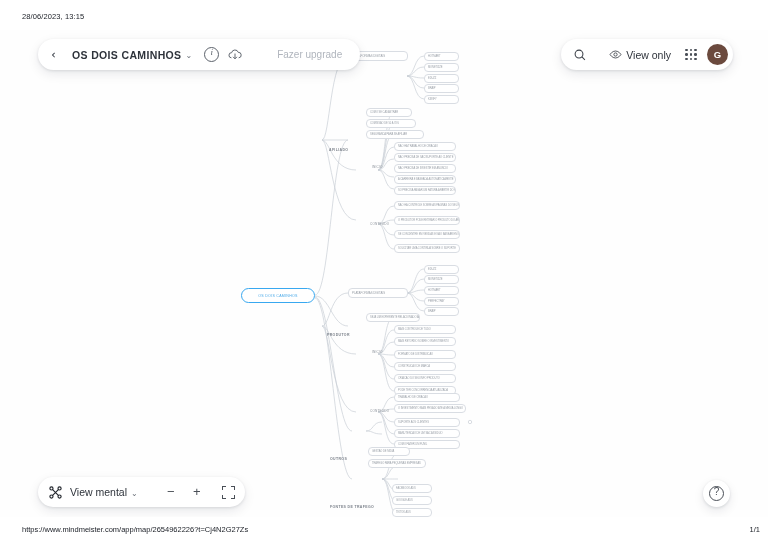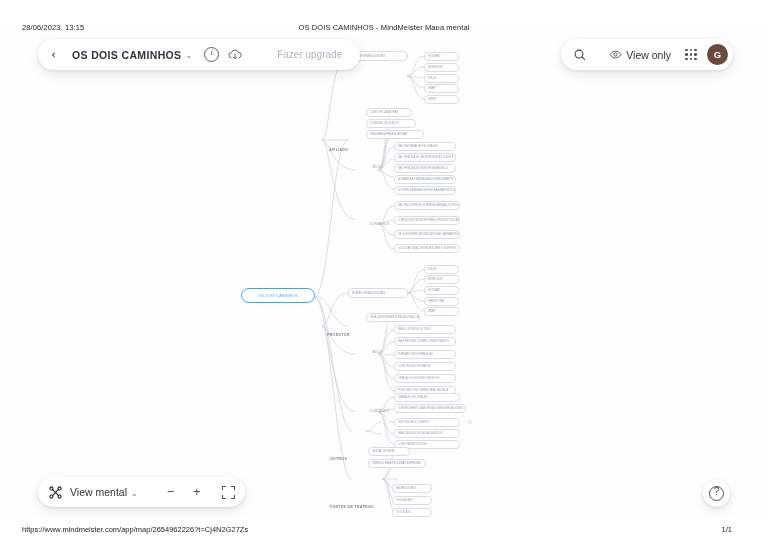--- a/index.html
+++ b/index.html
@@ -12,37 +12,37 @@
     overflow: hidden;
   }
   #page {
     position: relative;
     width: 768px; height: 543px;
     background: #ffffff;
   }
 
   
   .print-header {
-    position: absolute; top: 12px; left: 0;
+    position: absolute; top: 1px; left: 0;
     width: 768px; height: 30px;
     font-size: 7.5px; color: #20242b;
     letter-spacing: .1px;
     text-decoration: underline;
   }
   .print-header .ph-date { position: absolute; left: 22px; top: 11px; }
   .print-header .ph-title { position: absolute; left: 0; top: 11px; width: 768px; text-align: center; }
 
   
   .print-footer {
     position: absolute; bottom: 0; left: 0;
     width: 768px; height: 26px;
     font-size: 7.5px; color: #20242b;
   }
   .print-footer .pf-url { position: absolute; left: 22px; top: 8px; }
-  .print-footer .pf-page { position: absolute; right: 36px; top: 8px; }
+  .print-footer .pf-page { position: absolute; right: 8px; top: 8px; }
 
   
   .canvas {
     position: absolute;
     left: 0; top: 30px;
     width: 768px; height: 487px;
     background: #fefefe;
     overflow: hidden;
   }
 
@@ -239,21 +239,20 @@
     display: flex; align-items: center; justify-content: center;
   }
 </style>
 </head>
 <body>
 
 <div id="page">
 
   <div class="print-header">
     <div class="ph-date">28/06/2023, 13:15</div>
-    <div class="ph-title">OS DOIS CAMINHOS - MindMeister Mapa mental</div>
   </div>
 
   <div class="canvas">
 
     <div class="map-layer">
       <svg class="map-svg" width="768" height="487">
         <g fill="none" stroke="#c9ced6" stroke-width="0.7">
 
           <path d="M315 265 C 330 265 332 110 348 110"></path>
           <path d="M315 266 C 330 266 332 296 348 296"></path>

